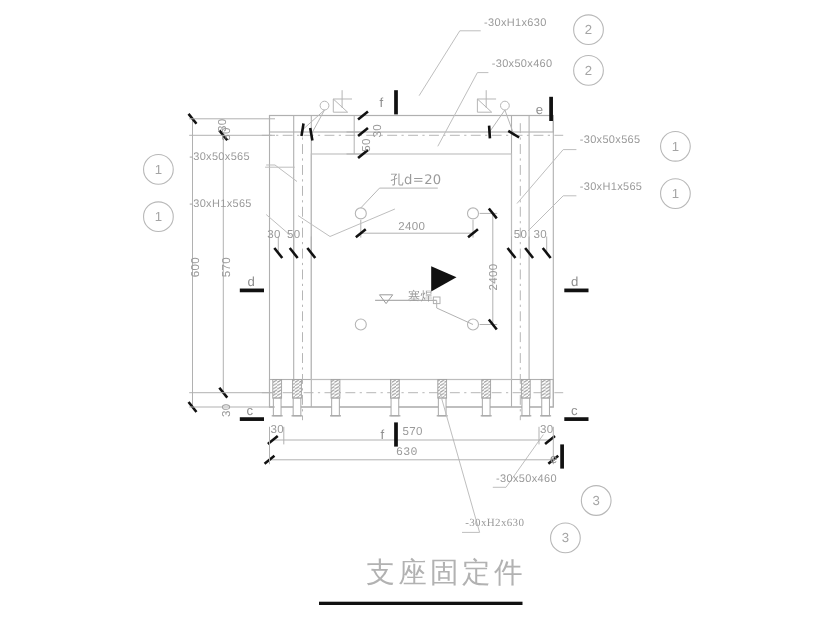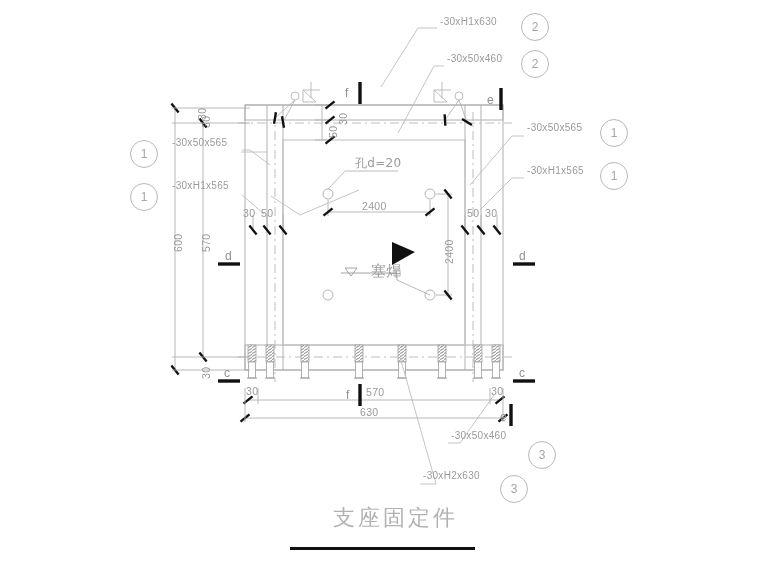--- a/index.html
+++ b/index.html
@@ -9,21 +9,21 @@
   .lbl{position:absolute;white-space:nowrap;font-size:10px;color:#9a9a9a;
        letter-spacing:.3px;}
   .lbl.dim{font-size:10.5px;}
   .lbl.vert{transform:rotate(-90deg);transform-origin:0 0;}
   .lbl.sec{font-size:12px;color:#8f8f8f;}
   .lbl.cn{font-family:"DejaVu Sans",sans-serif;font-size:10px;}
   .bubble{position:absolute;width:26px;height:26px;border:1px solid #b8b8b8;
           border-radius:50%;color:#a5a5a5;font-size:12px;display:flex;
           align-items:center;justify-content:center;background:#fff;}
   #title{position:absolute;left:333px;top:503px;font-family:"DejaVu Sans",sans-serif;
-         font-size:22px;color:#b2b2b2;letter-spacing:3px;}
+         font-size:26px;color:#b2b2b2;letter-spacing:3px;}
   #tbar{position:absolute;left:290px;top:547px;width:185px;height:3px;background:#111;}
 </style>
 </head>
 <body>
 
 <svg id="cad" viewBox="0 0 760 570">
   <defs>
     <marker id="tick" markerWidth="14" markerHeight="14" refX="7" refY="7" orient="auto">
       <line x1="2" y1="11" x2="12" y2="3" stroke="#111" stroke-width="2.6"></line>
     </marker>
@@ -194,32 +194,32 @@
     <line x1="218" y1="381" x2="240" y2="381"></line>
     <line x1="513" y1="381" x2="535" y2="381"></line>
     <line x1="360" y1="82" x2="360" y2="104"></line>
     <line x1="501" y1="88" x2="501" y2="110"></line>
     <line x1="360" y1="384" x2="360" y2="406"></line>
     <line x1="511" y1="404" x2="511" y2="426"></line>
   </g>
 </svg>
 
 <div class="lbl cn" style="left:355px;top:155px;font-size:12px;">孔d=20</div>
-<div class="lbl cn" style="left:371px;top:262px;font-size:15px;">塞焊</div>
+<div class="lbl cn" style="left:371px;top:262px;font-size:11px;">塞焊</div>
 
 <div class="lbl dim" style="left:362px;top:200px;">2400</div>
 <div class="lbl dim vert" style="left:443px;top:264px;">2400</div>
 
 <div class="lbl dim vert" style="left:172px;top:252px;">600</div>
 <div class="lbl dim vert" style="left:200px;top:252px;">570</div>
 <div class="lbl dim vert" style="left:200px;top:128px;">30</div>
 <div class="lbl dim vert" style="left:200px;top:379px;">30</div>
 
 <div class="lbl dim" style="left:366px;top:386px;">570</div>
-<div class="lbl dim" style="left:360px;top:406px;">630</div>
+<div class="lbl dim" style="left:360px;top:406px;font-family:Liberation Mono, monospace;">630</div>
 <div class="lbl dim" style="left:246px;top:385px;">30</div>
 <div class="lbl dim" style="left:491px;top:385px;">30</div>
 
 <div class="lbl dim vert" style="left:327px;top:138px;">50</div>
 <div class="lbl dim vert" style="left:337px;top:125px;">30</div>
 
 <div class="lbl dim" style="left:243px;top:207px;">30</div>
 <div class="lbl dim" style="left:261px;top:207px;">50</div>
 <div class="lbl dim" style="left:467px;top:207px;">50</div>
 <div class="lbl dim" style="left:485px;top:207px;">30</div>
@@ -234,21 +234,21 @@
     <div class="lbl" style="left: 527px; top: 122px;">-30x50x565</div>
     <div class="bubble" style="left: 600px; top: 119px;">1</div>
     <div class="lbl" style="left: 527px; top: 165px;">-30xH1x565</div>
     <div class="bubble" style="left: 600px; top: 162px;">1</div>
     <div class="lbl" style="left: 172px; top: 137px;">-30x50x565</div>
     <div class="bubble" style="left: 130px; top: 140px;">1</div>
     <div class="lbl" style="left: 172px; top: 180px;">-30xH1x565</div>
     <div class="bubble" style="left: 130px; top: 183px;">1</div>
     <div class="lbl" style="left: 451px; top: 430px;">-30x50x460</div>
     <div class="bubble" style="left: 528px; top: 441px;">3</div>
-    <div class="lbl" style="left: 423px; top: 470px;">-30xH2x630</div>
+    <div class="lbl" style="left: 423px; top: 470px; font-family: Liberation Serif, serif;">-30xH2x630</div>
     <div class="bubble" style="left: 500px; top: 475px;">3</div>
   </div>
 <div id="sections-layer">
     <div class="lbl sec" style="left: 345px; top: 86px;">f</div>
     <div class="lbl sec" style="left: 487px; top: 93px;">e</div>
     <div class="lbl sec" style="left: 225px; top: 249px;">d</div>
     <div class="lbl sec" style="left: 519px; top: 249px;">d</div>
     <div class="lbl sec" style="left: 224px; top: 366px;">c</div>
     <div class="lbl sec" style="left: 519px; top: 366px;">c</div>
     <div class="lbl sec" style="left: 346px; top: 388px;">f</div>

